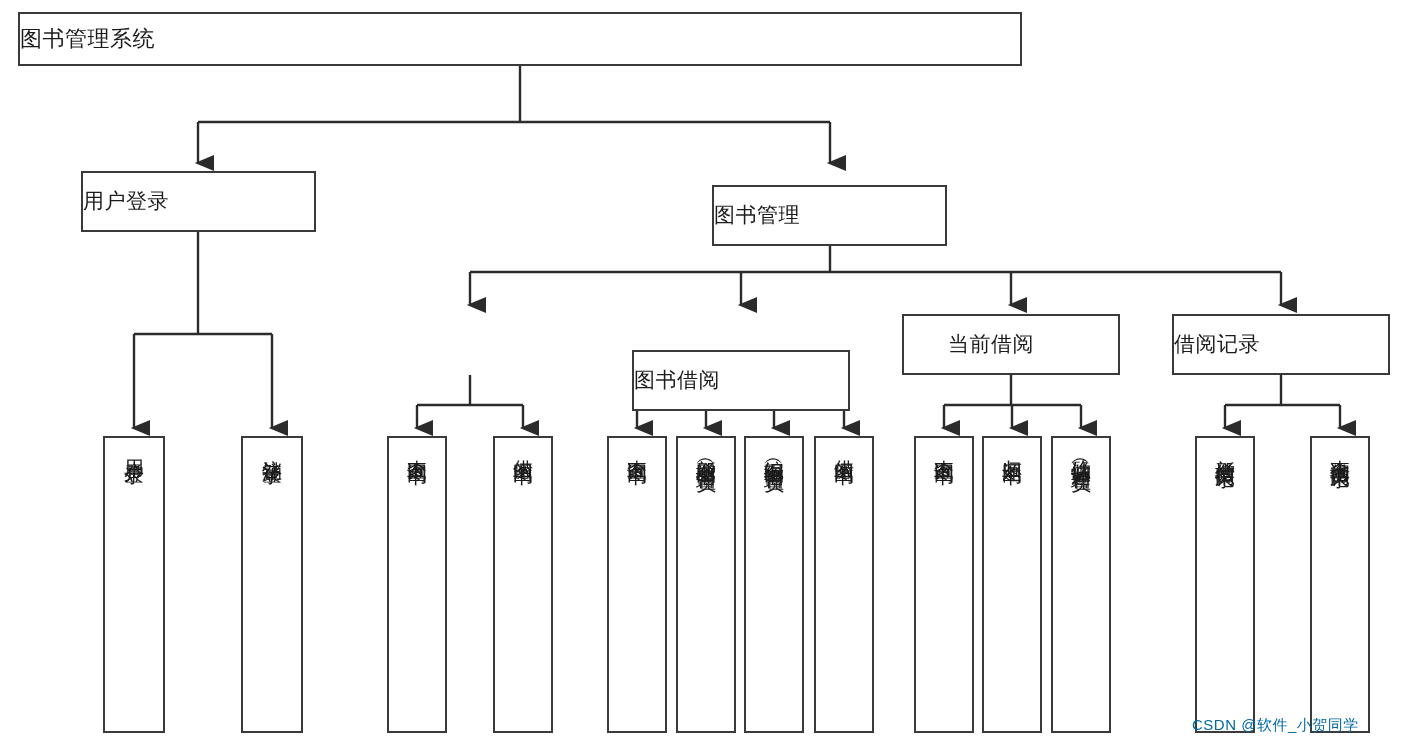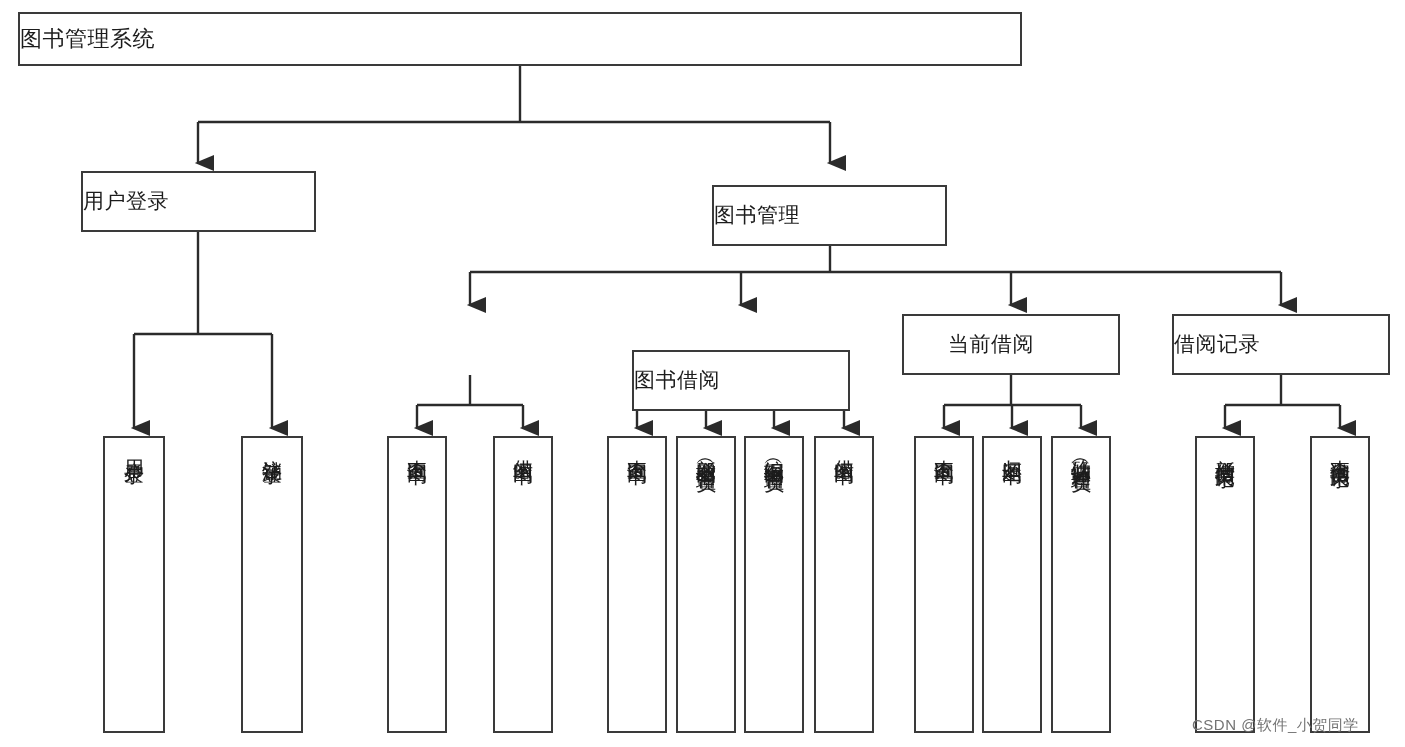--- a/index.html
+++ b/index.html
@@ -60,21 +60,21 @@
     line-height: 1.06;
     letter-spacing: 2px;
     white-space: nowrap;
   }
   .node.vert.tall .label {
     font-size: 20px;
   }
   .watermark {
     position: absolute;
     font-size: 15px;
-    color: #737373;
+    color: #0369a1;
     white-space: nowrap;
     font-family: "Liberation Sans", "DejaVu Sans", sans-serif;
     letter-spacing: 0.5px;
     pointer-events: none;
   }
 </style>
 </head>
 <body>
 
 <div id="canvas">

